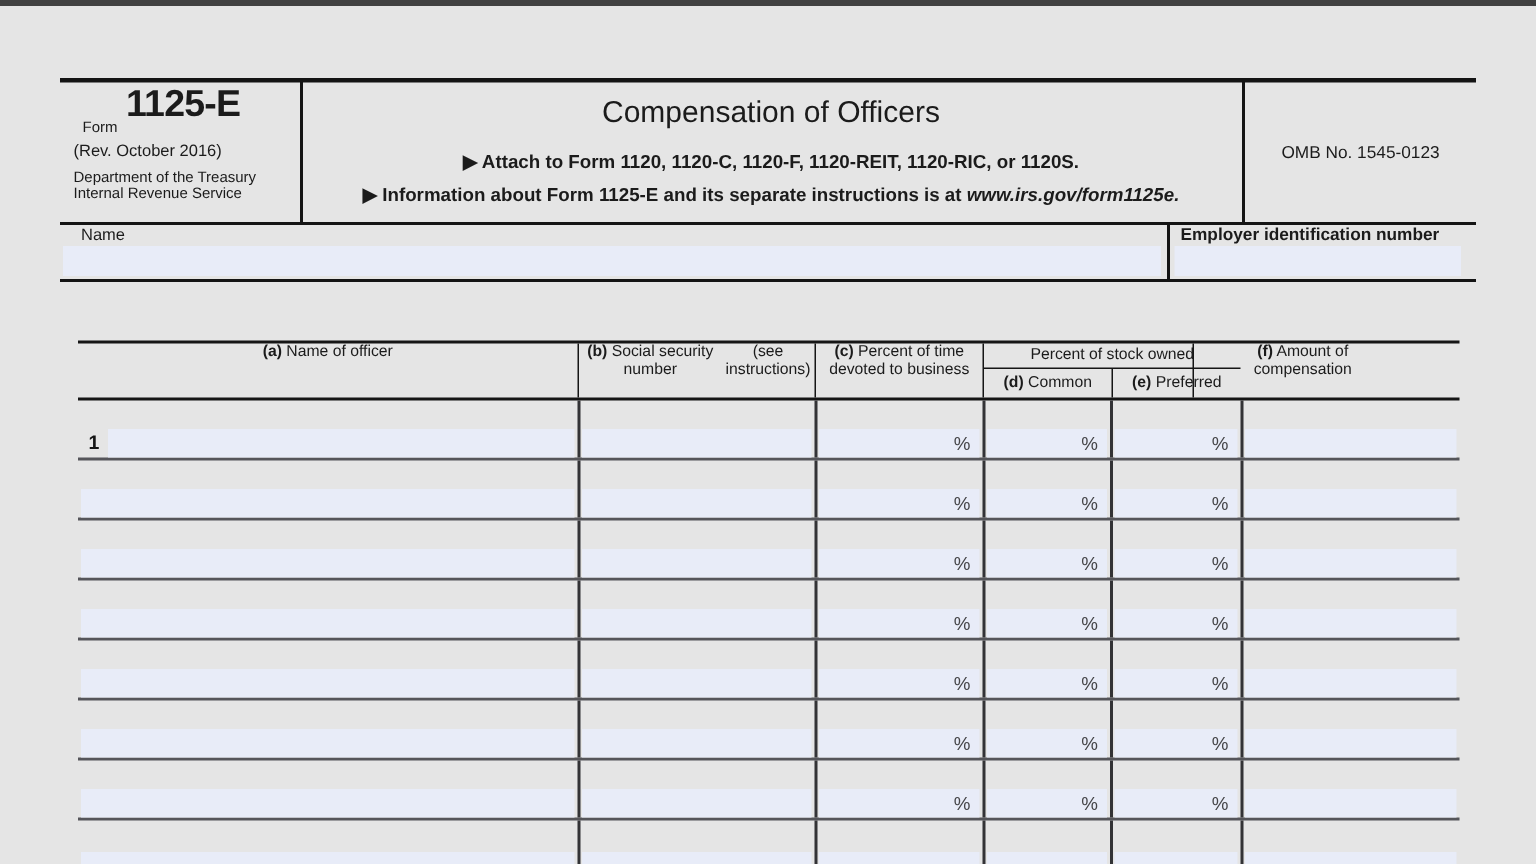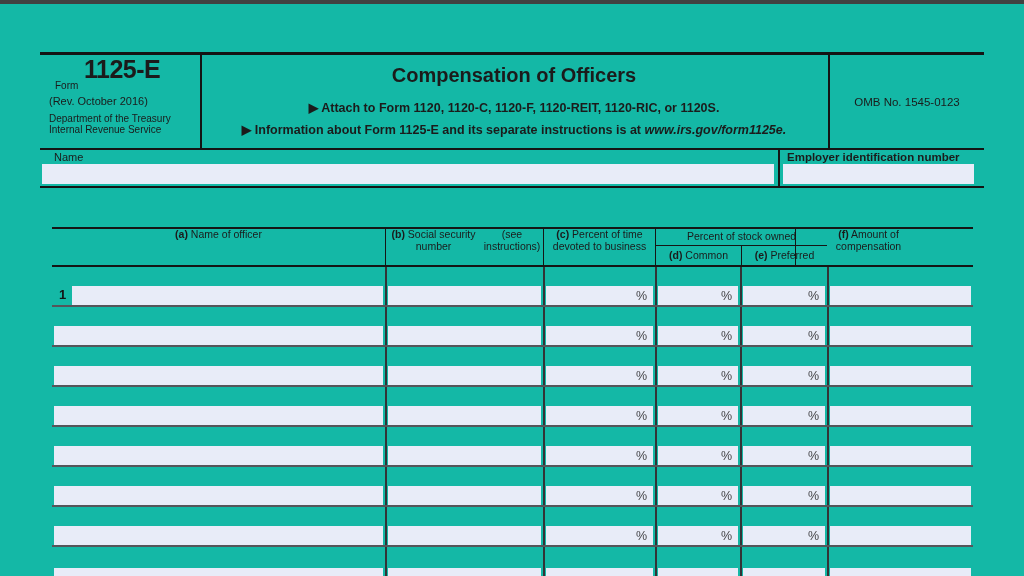--- a/index.html
+++ b/index.html
@@ -1,36 +1,36 @@
 <!DOCTYPE html>
 <html><head>
 <meta charset="utf-8">
 <style>
   * { margin:0; padding:0; box-sizing:border-box; }
   html,body { background:#ffffff; }
   .screen{
-    position:relative; width:1024px; height:576px; background:#14b8a6;
+    position:relative; width:1024px; height:576px; background:#e5e5e5;
     font-family:"Liberation Sans", sans-serif; color:#1b1b1b; overflow:hidden;
   }
   .top-edge{ position:absolute; left:0; top:0; width:1024px; height:4px; background:#414141; }
 
   
   .rule-top{ position:absolute; left:40px; top:52px; width:944px; height:3px; background:#141414; }
   .hdr-vline1{ position:absolute; left:200px; top:52px; width:2px; height:96px; background:#141414; }
   .hdr-vline2{ position:absolute; left:828px; top:52px; width:2px; height:96px; background:#141414; }
   .rule-under-hdr{ position:absolute; left:40px; top:148px; width:944px; height:2px; background:#141414; }
 
   .cell-formnum{ position:absolute; left:40px; top:55px; width:160px; height:93px; }
   .form-word{ position:absolute; left:15px; top:25px; font-size:10px; }
   .form-number{ position:absolute; left:44px; top:0; font-size:25px; font-weight:bold; letter-spacing:-0.5px; }
   .form-rev{ position:absolute; left:9px; top:40px; font-size:11px; }
   .agency{ position:absolute; left:9px; top:58px; font-size:10px; line-height:11px; }
 
   .cell-title{ position:absolute; left:202px; top:55px; width:624px; height:93px; text-align:center; }
-  .form-title{ position:absolute; left:0; top:9px; width:100%; font-size:20px; font-weight:bold; }
+  .form-title{ position:absolute; left:0; top:9px; width:100%; font-size:20px; font-weight:normal; }
   .attach-line{ position:absolute; left:0; top:45px; width:100%; font-size:12.5px; font-weight:bold; }
   .info-line{ position:absolute; left:0; top:67px; width:100%; font-size:12.5px; font-weight:bold; }
   .info-line .url{ font-style:italic; }
 
   .cell-omb{ position:absolute; left:830px; top:55px; width:154px; height:93px; }
   .omb-text{ position:absolute; left:0; top:41px; width:100%; text-align:center; font-size:11.5px; }
 
   
   .name-label{ position:absolute; left:54px; top:151px; font-size:11px; }
   .name-field{ position:absolute; left:42px; top:164px; width:732px; height:20px; background:#e8ecf8; }

